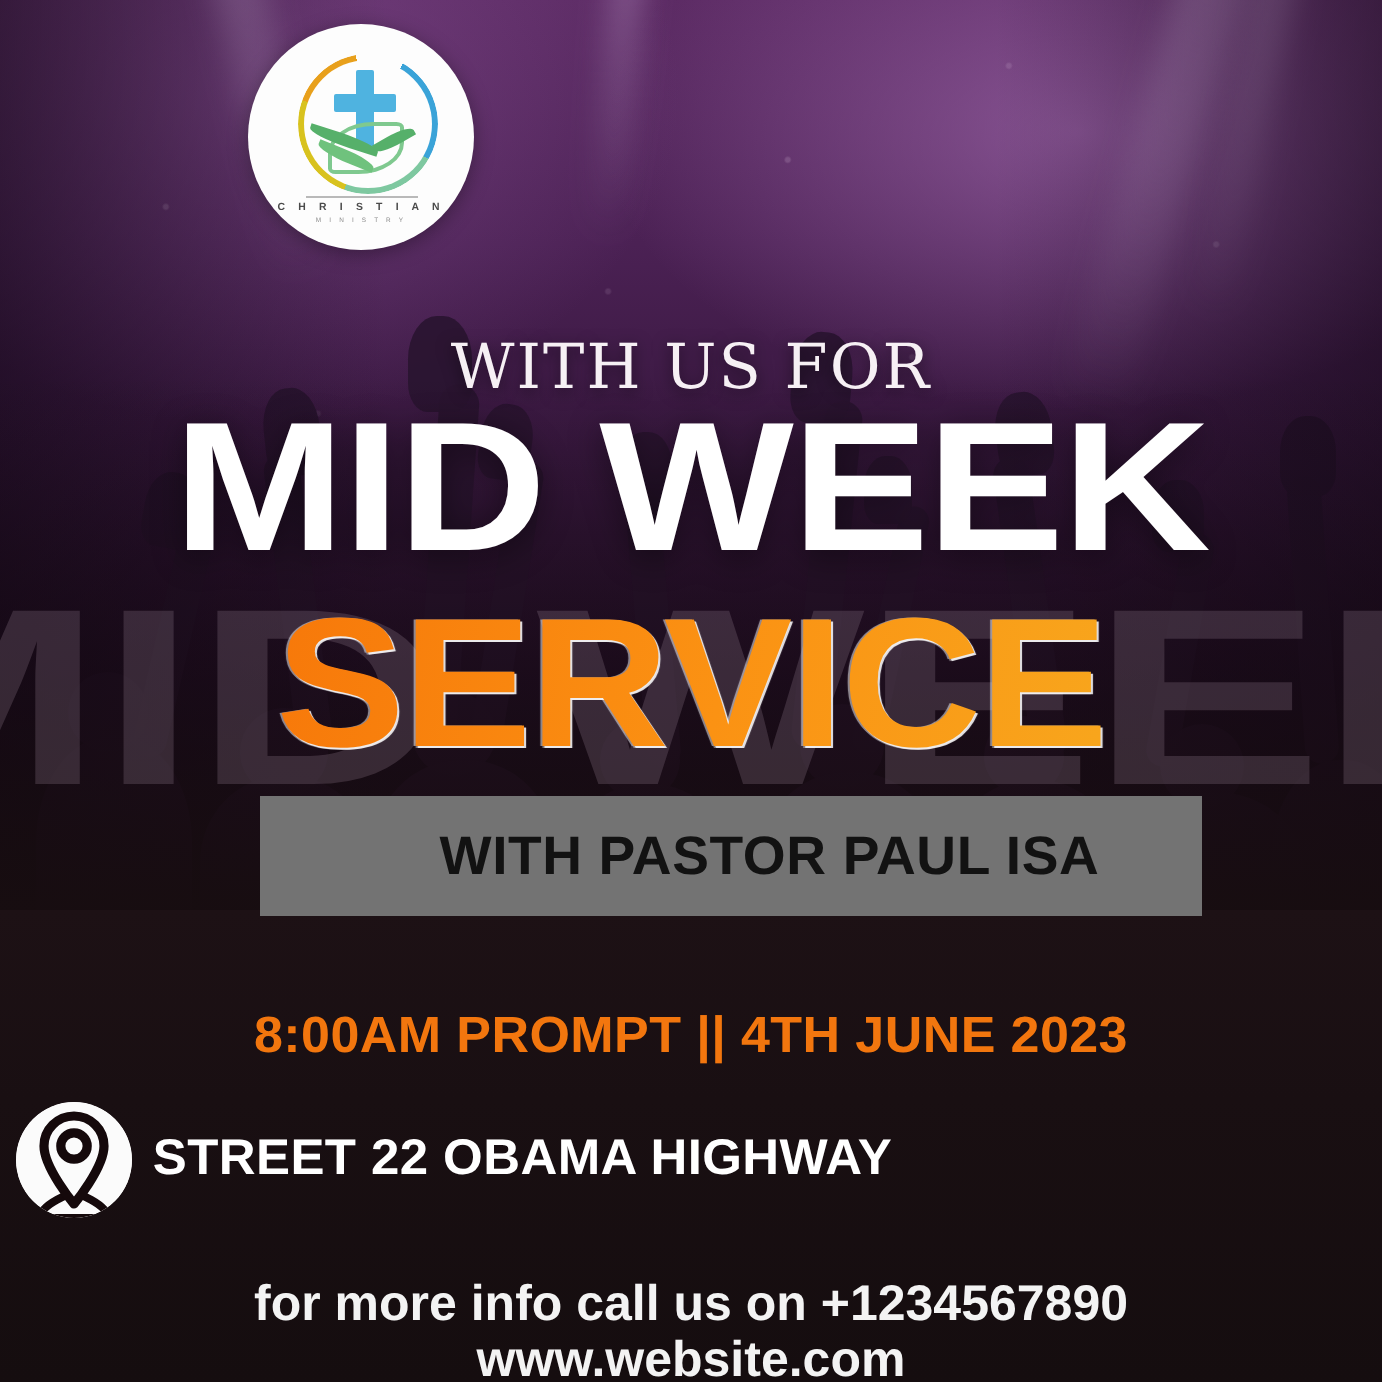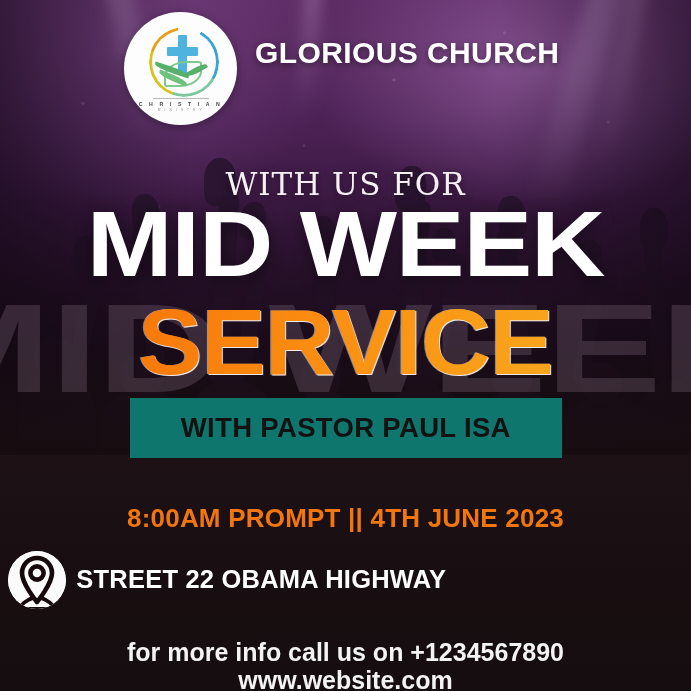--- a/index.html
+++ b/index.html
@@ -130,22 +130,22 @@
     white-space:nowrap;
     background:linear-gradient(100deg,#f25c05 0%,#f7790a 22%,#fb9213 52%,#f8a51c 78%,#f6830d 100%);
     -webkit-background-clip:text;background-clip:text;
     color:transparent;
     -webkit-text-stroke:0px;
     filter:drop-shadow(1.5px 1.5px 0 rgba(255,255,255,.85)) drop-shadow(-1px 0 0 rgba(255,255,255,.5));
   }
 
   .pastorbar{
     position:absolute;left:130px;top:398px;width:432px;height:60px;
-    background:#0f766e;
-    display:flex;align-items:center;justify-content:center;
+    background:#737373;
+    display:flex;align-items:center;justify-content:center;padding-left:39px;
   }
   .pastorbar span{
     font-size:27px;font-weight:700;color:#121212;letter-spacing:.3px;
     transform:scaleX(1.02);
   }
 
   
   .timedate{
     position:absolute;left:0;right:0;top:504px;text-align:center;
     font-size:25.5px;font-weight:700;color:#f2760e;
@@ -243,21 +243,20 @@
       <div class="body"></div>
       <div class="leaf l1"></div>
       <div class="leaf l2"></div>
       <div class="leaf l3"></div>
     </div>
     <div class="rule"></div>
     <div class="txt1">C H R I S T I A N</div>
     <div class="txt2">M I N I S T R Y</div>
   </div>
 
-  <div class="brand">GLORIOUS CHURCH</div>
 
   <div class="ghost">MID WEEK</div>
   <div class="joinus">WITH US FOR</div>
   <div class="midweek">MID WEEK</div>
   <div class="service">SERVICE</div>
 
   <div class="pastorbar">
     <span>WITH PASTOR PAUL ISA</span>
   </div>
 

